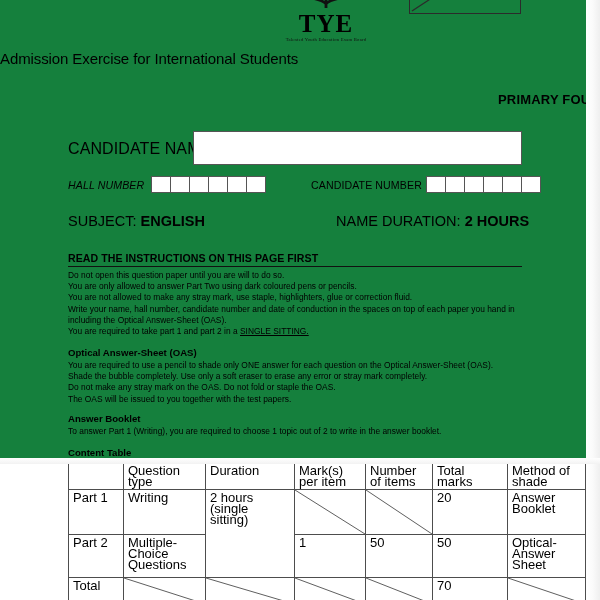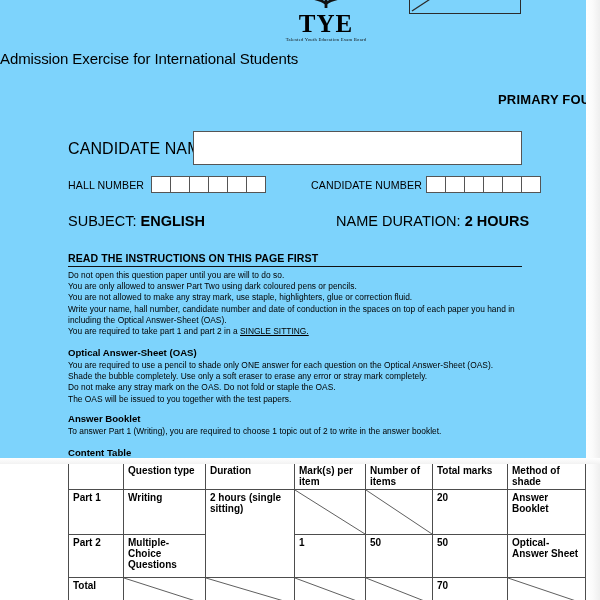--- a/index.html
+++ b/index.html
@@ -13,21 +13,21 @@
     overflow: hidden;
     font-family: "Liberation Sans", sans-serif;
     color: #000000;
   }
 
   
   #page {
     position: relative;
     width: 600px;
     height: 464px;
-    background: #7dd3fc;
+    background: #15803d;
     box-sizing: border-box;
   }
   
   #sheet-right-edge {
     position: absolute;
     top: 0;
     right: 0;
     width: 14px;
     height: 600px;
     background: linear-gradient(to right, #ffffff 0%, #fbfbfb 45%, #efefef 100%);
@@ -179,21 +179,21 @@
     border-right: none;
     box-sizing: border-box;
     background: #fff;
   }
   .boxes .cell {
     width: 19px;
     height: 100%;
     border-right: 1px solid #555;
     box-sizing: border-box;
   }
-  #hall-number-label { left: 0; }
+  #hall-number-label { left: 0; font-style: italic; }
   #hall-number-boxes { left: 83px; }
   #candidate-number-label { left: 243px; }
   #candidate-number-boxes { left: 358px; }
 
   
   #subject-row {
     position: absolute;
     left: 68px;
     top: 213px;
     width: 454px;
@@ -254,23 +254,23 @@
     width: 454px;
   }
   #content-table {
     margin-top: 4px;
     width: 454px;
     border-collapse: collapse;
     table-layout: fixed;
   }
   #content-table td, #content-table th {
     border: 1px solid #4d4d4d;
-    font-size: 10px;
+    font-size: 13px;
     line-height: 11px;
-    font-weight: bold;
+    font-weight: normal;
     text-align: left;
     vertical-align: top;
     padding: 2px 4px 2px 4px;
     position: relative;
     overflow: hidden;
   }
   #content-table .diag {
     position: absolute;
     left: 0; top: 0;
     width: 100%; height: 100%;

